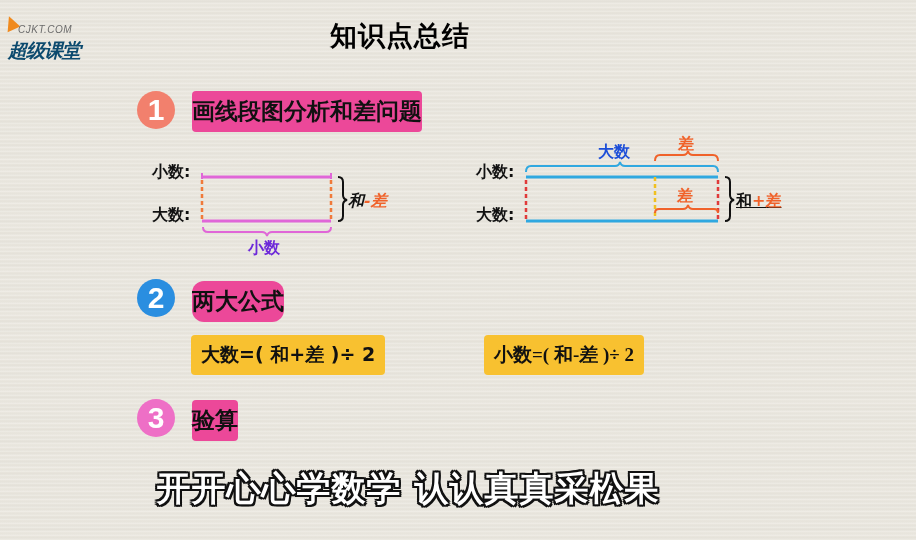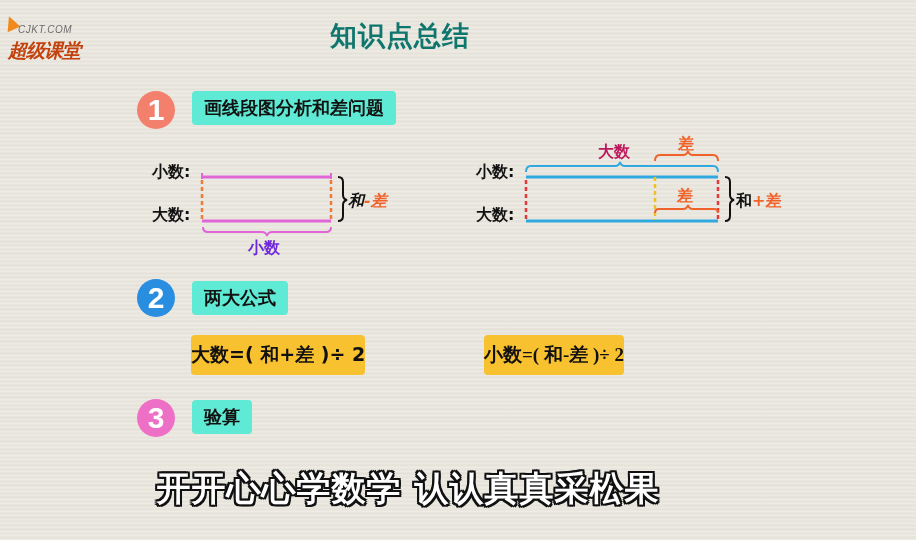--- a/index.html
+++ b/index.html
@@ -14,40 +14,40 @@
       color: #111;
     }
     .abs { position: absolute; }
 
     
     .logo { left: 4px; top: 16px; width: 100px; height: 46px; }
     .logo-flame { left: 0; top: 0; width: 0; height: 0;
       border-left: 8px solid transparent; border-right: 6px solid transparent;
       border-bottom: 14px solid #f08a1e; transform: rotate(-25deg); }
     .logo-en { left: 14px; top: 8px; font-size: 10px; font-style: italic; color: #6a6a6a; letter-spacing: 0.5px; font-family: "Liberation Sans", sans-serif; }
-    .logo-cn { left: 4px; top: 22px; font-size: 19px; font-weight: bold; font-style: italic; color: #c2410c; letter-spacing: -1px; }
+    .logo-cn { left: 4px; top: 22px; font-size: 19px; font-weight: bold; font-style: italic; color: #0c4a6e; letter-spacing: -1px; }
 
-    .page-title { left: 0; width: 800px; top: 18px; text-align: center; font-size: 27px; font-weight: bold; letter-spacing: 1px; color: #0f766e; }
+    .page-title { left: 0; width: 800px; top: 18px; text-align: center; font-size: 27px; font-weight: bold; letter-spacing: 1px; color: #000000; }
 
     
     .num-badge { width: 38px; height: 38px; border-radius: 50%; color: #fff; font-weight: bold; font-size: 30px; line-height: 38px; text-align: center; font-family: "Liberation Sans", sans-serif; }
     .badge-1 { left: 137px; top: 91px; background: #f2806d; }
     .badge-2 { left: 137px; top: 279px; background: #2a8ee0; }
     .badge-3 { left: 137px; top: 399px; background: #ee6fc6; }
 
-    .sec-label { background: #5eead4; border-radius: 4px; font-size: 18px; font-weight: bold; padding: 5px 12px; color: #111; white-space: nowrap; }
+    .sec-label { background: #ec4899; border-radius: 4px; font-size: 23px; font-weight: bold; padding: 5px 0; color: #111; white-space: nowrap; }
     .sec-1 { left: 192px; top: 91px; }
-    .sec-2 { left: 192px; top: 281px; }
+    .sec-2 { left: 192px; top: 281px; border-radius: 12px; }
     .sec-3 { left: 192px; top: 400px; text-align: right; }
 
     
     .diag-label { font-size: 16px; font-weight: bold; color: #111; }
     .diag-svg { left: 0; top: 0; }
 
-    .formula { background: #f8c130; border-radius: 4px; font-size: 19px; font-weight: bold; padding: 7px 0; color: #111; white-space: nowrap; }
+    .formula { background: #f8c130; border-radius: 4px; font-size: 19px; font-weight: bold; padding: 7px 10px; color: #111; white-space: nowrap; }
     .formula-1 { left: 191px; top: 335px; }
     .formula-2 { left: 484px; top: 335px; font-family: Liberation Serif, serif; }
 
     .slogan { left: 0; width: 816px; top: 466px; text-align: center; font-size: 34px; font-weight: bold; color: #fff; letter-spacing: 1px;
       text-shadow: -2px -2px 0 #111, 2px -2px 0 #111, -2px 2px 0 #111, 2px 2px 0 #111, 0 2px 0 #111, 0 -2px 0 #111, 2px 0 0 #111, -2px 0 0 #111; }
   </style>
 </head>
 <body>
 
 <div class="abs logo">
@@ -79,21 +79,21 @@
 
   <path d="M338 177 Q343 177 343 182 L343 195 Q343 199 347 200 Q343 201 343 205 L343 216 Q343 221 338 221" fill="none" stroke="#111" stroke-width="2"></path>
 </svg>
 <div class="abs diag-label" style="left:348px; top:191px;font-style:italic;">
   <span>和</span><span style="color:#f0622a;">-差</span>
 </div>
 <div class="abs diag-label" style="left:248px; top:238px; color:#6d28d9;">小数</div>
 
 <div class="abs diag-label" style="left:476px; top:162px;">小数:</div>
 <div class="abs diag-label" style="left:476px; top:205px;">大数:</div>
-<div class="abs diag-label" style="left:598px; top:142px; color:#be185d;">大数</div>
+<div class="abs diag-label" style="left:598px; top:142px; color:#1d4ed8;">大数</div>
 <div class="abs diag-label" style="left:678px; top:134px; color:#f0622a;">差</div>
 <div class="abs diag-label" style="left:677px; top:186px; color:#f0622a;">差</div>
 
 <svg class="abs diag-svg" width="916" height="540" style="pointer-events:none;">
 
   <path d="M526 172 Q526 166 531 166 L615 166 Q619 166 620 162 Q621 166 625 166 L713 166 Q718 166 718 172" fill="none" stroke="#30a8e0" stroke-width="2"></path>
 
   <path d="M655 161 Q655 155 660 155 L683 155 Q687 155 688 151 Q689 155 693 155 L713 155 Q718 155 718 161" fill="none" stroke="#f0622a" stroke-width="2"></path>
 
   <line x1="526" y1="177" x2="718" y2="177" stroke="#30a8e0" stroke-width="3"></line>
@@ -102,21 +102,21 @@
 
   <line x1="526" y1="180" x2="526" y2="219" stroke="#e03a3a" stroke-width="2.5" stroke-dasharray="4,3"></line>
   <line x1="718" y1="180" x2="718" y2="219" stroke="#e03a3a" stroke-width="2.5" stroke-dasharray="4,3"></line>
 
   <line x1="655" y1="177" x2="655" y2="220" stroke="#f0c020" stroke-width="2.5" stroke-dasharray="4,3"></line>
 
   <path d="M655 213 Q655 209 659 209 L683 209 Q687 209 688 205 Q689 209 693 209 L714 209 Q718 209 718 213" fill="none" stroke="#f0622a" stroke-width="2"></path>
 
   <path d="M725 177 Q730 177 730 182 L730 195 Q730 199 734 200 Q730 201 730 205 L730 216 Q730 221 725 221" fill="none" stroke="#111" stroke-width="2"></path>
 </svg>
-<div class="abs diag-label" style="left:736px; top:191px;">
+<div class="abs diag-label" style="left:736px; top:191px;text-decoration:underline;">
   <span>和</span><span style="color:#f0622a;">+差</span>
 </div>
 
 <div class="abs num-badge badge-2">2</div>
 <div class="abs sec-label sec-2">两大公式</div>
 
 <div class="abs formula formula-1">大数=( 和+差 )÷ 2</div>
 <div class="abs formula formula-2">小数=( 和-差 )÷ 2</div>
 
 <div class="abs num-badge badge-3">3</div>

